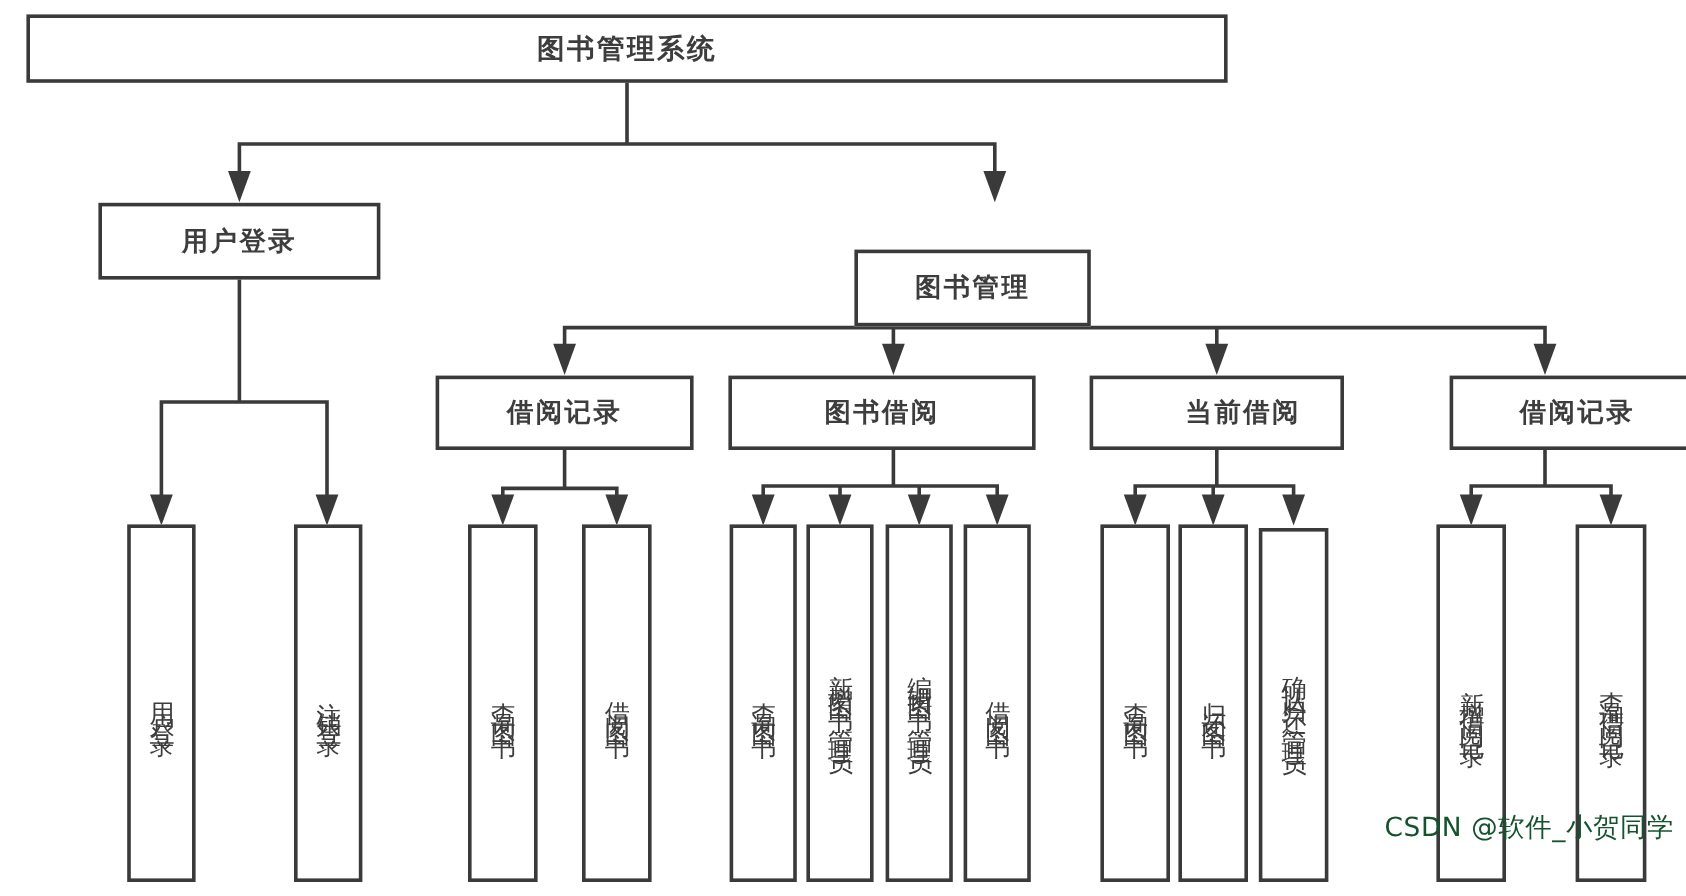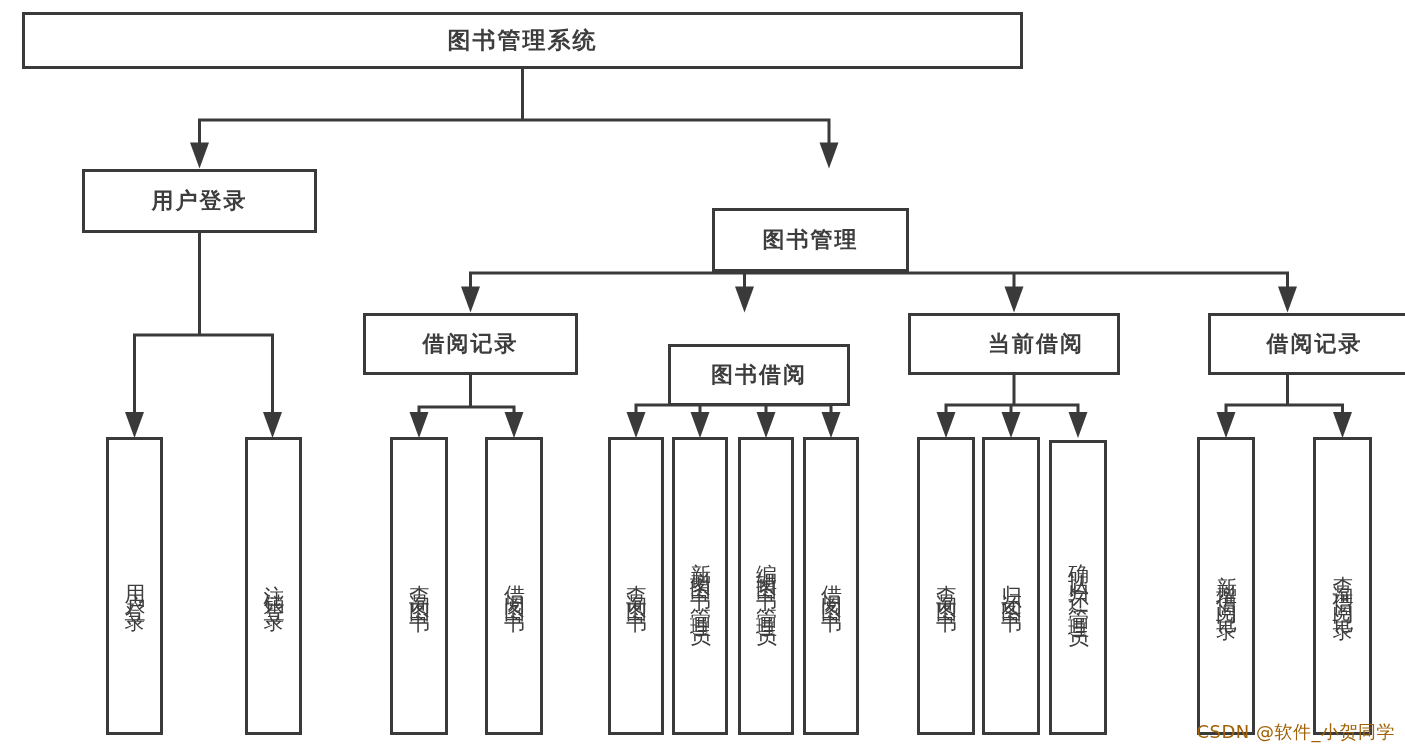--- a/index.html
+++ b/index.html
@@ -33,25 +33,25 @@
     font-size: 21px;
   }
   .node.vt .vtext {
     writing-mode: vertical-rl;
     text-orientation: mixed;
     letter-spacing: 9px;
     line-height: 1;
   }
   #watermark {
     position: absolute;
-    top: 720px;
+    top: 675px;
     right: 10px;
-    font-size: 18px;
+    font-size: 22px;
     letter-spacing: 0.5px;
-    color: #a16207;
+    color: #14532d;
     z-index: 10;
     white-space: nowrap;
   }
 </style>
 </head>
 <body>
 
 <div id="canvas">
 
   <svg id="connectors" viewBox="0 0 1405 747" xmlns="http://www.w3.org/2000/svg">
@@ -93,21 +93,21 @@
       <polygon points="1333,412 1352,412 1342.5,438"></polygon>
     </g>
   </svg>
 
   <div class="node hz root-box" style="left:22px; top:12px; width:1001px; height:57px;">图书管理系统</div>
 
   <div class="node hz" style="left:82px; top:169px; width:235px; height:64px;">用户登录</div>
   <div class="node hz" style="left:712px; top:169px; width:197px; height:64px;margin-top:39px;">图书管理</div>
 
   <div class="node hz" style="left:363px; top:313px; width:215px; height:62px;">借阅记录</div>
-  <div class="node hz" style="left:668px; top:313px; width:182px; height:62px;margin-top:31px;">图书借阅</div>
+  <div class="node hz" style="left:607px; top:313px; width:256px; height:62px;">图书借阅</div>
   <div class="node hz" style="left:908px; top:313px; width:212px; height:62px;padding-left:44px;">当前借阅</div>
   <div class="node hz" style="left:1208px; top:313px; width:213px; height:62px;">借阅记录</div>
 
   <div class="node vt" style="left:106px; top:437px; width:57px; height:298px;">
     <span class="vtext">用户登录</span>
   </div>
   <div class="node vt" style="left:245px; top:437px; width:57px; height:298px;">
     <span class="vtext">注销登录</span>
   </div>
 

